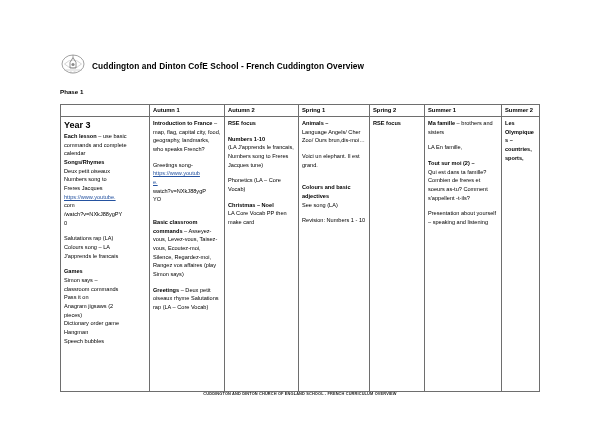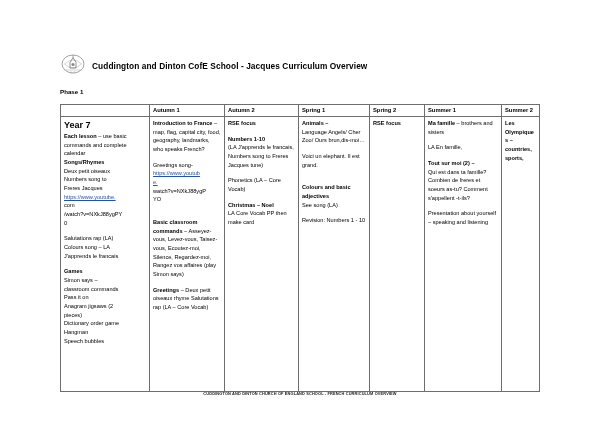--- a/index.html
+++ b/index.html
@@ -131,21 +131,21 @@
   <div class="doc-header">
     <svg class="crest" viewBox="0 0 52 52">
       <ellipse cx="26" cy="26" rx="22" ry="18" fill="none" stroke="#8a8a8a" stroke-width="1.6"></ellipse>
       <path d="M9 26 Q26 10 43 26 Q26 42 9 26 Z" fill="none" stroke="#b6b6b6" stroke-width="1.2"></path>
       <path d="M26 13 L32 23 L32 34 L20 34 L20 23 Z" fill="none" stroke="#6f6f6f" stroke-width="1.5"></path>
       <path d="M26 13 L26 8" stroke="#6f6f6f" stroke-width="1.2"></path>
       <circle cx="26" cy="27" r="3.2" fill="#8a8a8a"></circle>
       <path d="M8 38 L44 38" stroke="#bdbdbd" stroke-width="1.3"></path>
       <text x="26" y="45" font-size="6" fill="#c2c2c2" text-anchor="middle" font-family="Liberation Sans, sans-serif">CofE</text>
     </svg>
-    <div class="doc-title">Cuddington and Dinton CofE School - Jacques Curriculum Overview</div>
+    <div class="doc-title">Cuddington and Dinton CofE School - French Cuddington Overview</div>
   </div>
 
   <div class="phase-label">Phase 1</div>
 
   <table class="curric-table">
     <colgroup>
       <col class="c-year">
         <col class="c-a1">
         <col class="c-a2">
         <col class="c-s1">
@@ -160,21 +160,21 @@
         <td>Autumn 2</td>
         <td>Spring 1</td>
         <td>Spring 2</td>
         <td>Summer 1</td>
         <td>Summer 2</td>
       </tr>
 
       <tr class="body-row">
 
         <td>
-          <span class="year-title">Year 7</span>
+          <span class="year-title">Year 3</span>
           <span class="b">Each lesson</span><span> – use basic commands and complete calendar</span>
           <span class="blk b">Songs/Rhymes</span>
           <span class="blk">Deux petit oiseaux</span>
           <span class="blk">Numbers song to</span>
           <span class="blk">Freres Jacques</span>
           <span class="blk lnk">https://www.youtube.</span>
           <span class="blk">com</span>
           <span class="blk">/watch?v=NXkJ88ygPY</span>
           <span class="blk">0</span>
           <span class="gap"></span>

